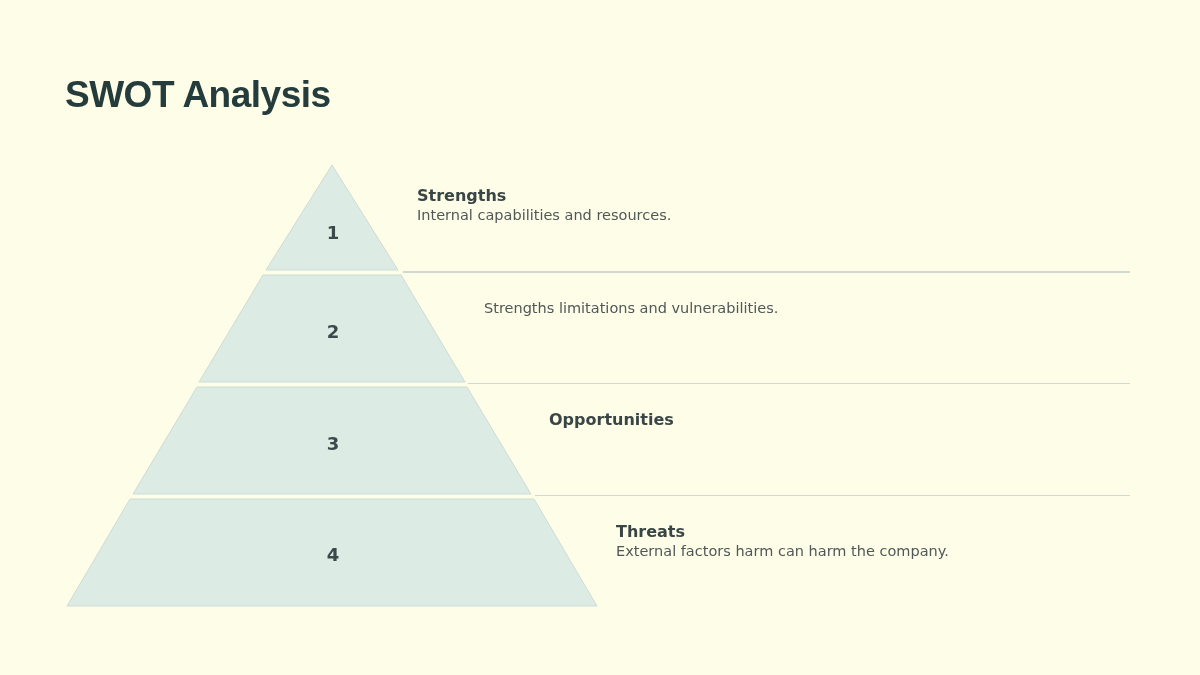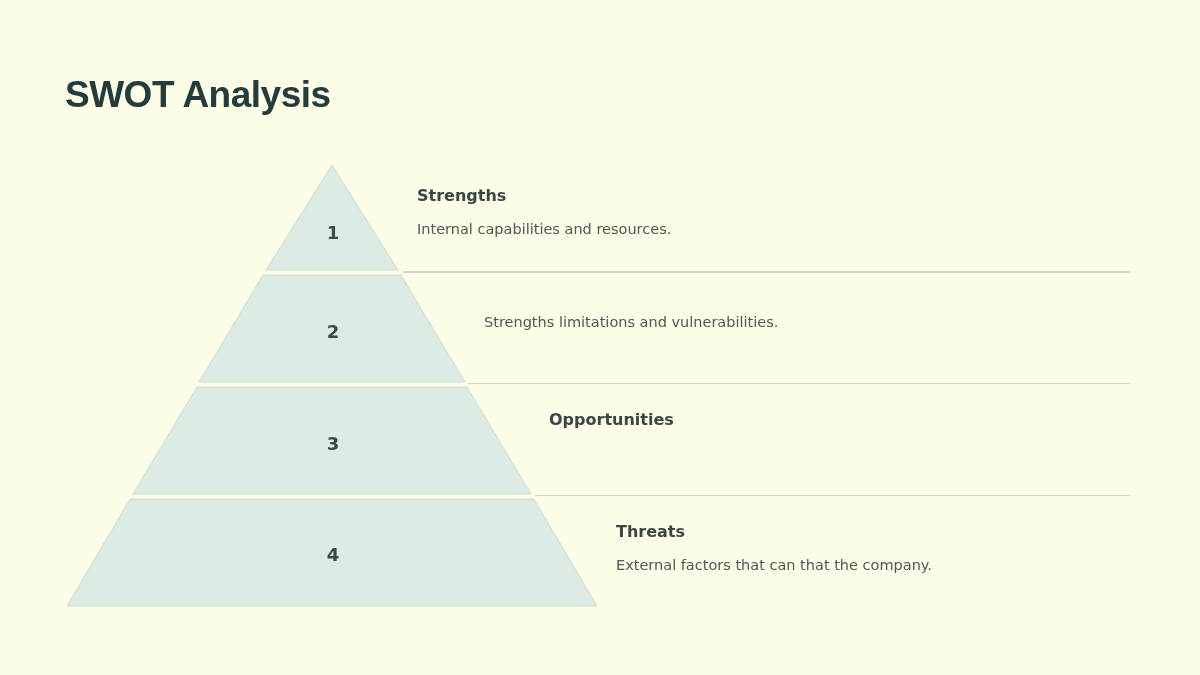--- a/index.html
+++ b/index.html
@@ -2,21 +2,21 @@
 <html><head>
   <meta charset="utf-8">
   <style>
     html, body { margin:0; padding:0; }
     body { width:1200px; height:675px; background:#fefde8; position:relative; overflow:hidden; font-family:"DejaVu Sans", sans-serif; }
     .title { position:absolute; left:65px; top:74px; font-family:Liberation Sans, sans-serif; font-weight:bold; font-size:37px; color:#243c3c; letter-spacing:-0.5px; }
     svg.pyr { position:absolute; left:0; top:0; }
     .num { position:absolute; width:40px; text-align:center; font-weight:bold; font-size:18px; color:#3a4a4a; }
     .item { position:absolute; }
     .item .h { font-weight:bold; font-size:16px; color:#3a4646; }
-    .item .d { font-size:14.5px; color:#505858; margin-top:16px; }
+    .item .d { font-size:14.5px; color:#505858; margin-top:2px; }
     .rule { position:absolute; height:2px; background:#cfd8d2; }
   </style>
 </head>
 <body>
 
 <div class="title">SWOT Analysis</div>
 
 <svg class="pyr" width="1200" height="675">
   <polygon points="332,165 398,270 266,270" fill="#dcebe3" stroke="#cddcd4" stroke-width="1"></polygon>
   <polygon points="263,275 401,275 465,382 199,382" fill="#dcebe3" stroke="#cddcd4" stroke-width="1"></polygon>
@@ -40,14 +40,14 @@
 </div>
 <div class="rule" style="left:468px; top:383px; width:662px; height:1px;"></div>
 
 <div class="item" style="left:549px; top:410px;text-align:center;">
   <div class="h">Opportunities</div>
 </div>
 <div class="rule" style="left:535px; top:495px; width:595px; height:1px;"></div>
 
 <div class="item" style="left:616px; top:522px;">
   <div class="h">Threats</div>
-  <div class="d">External factors that can that the company.</div>
+  <div class="d">External factors harm can harm the company.</div>
 </div>
 
 </body></html>

